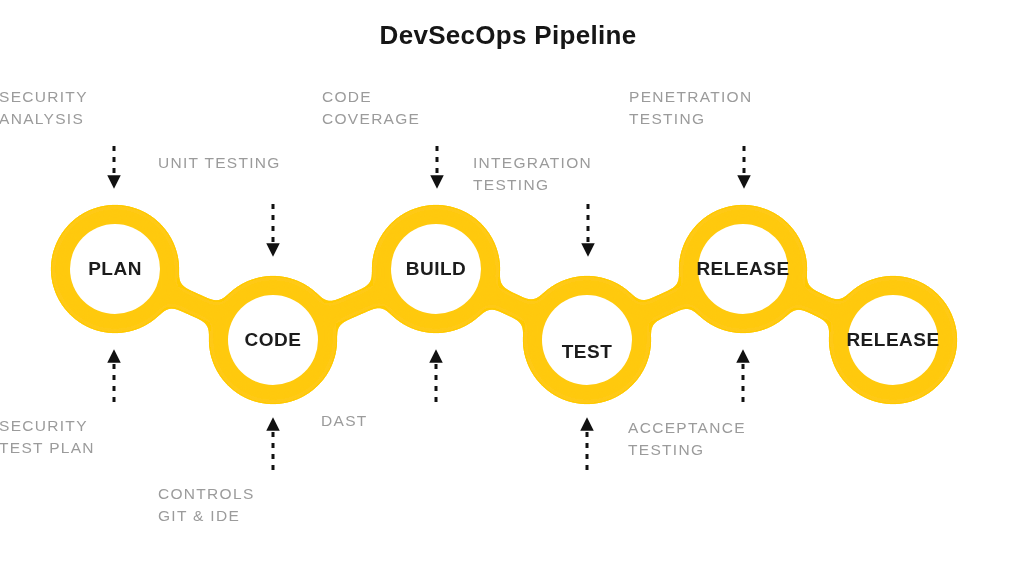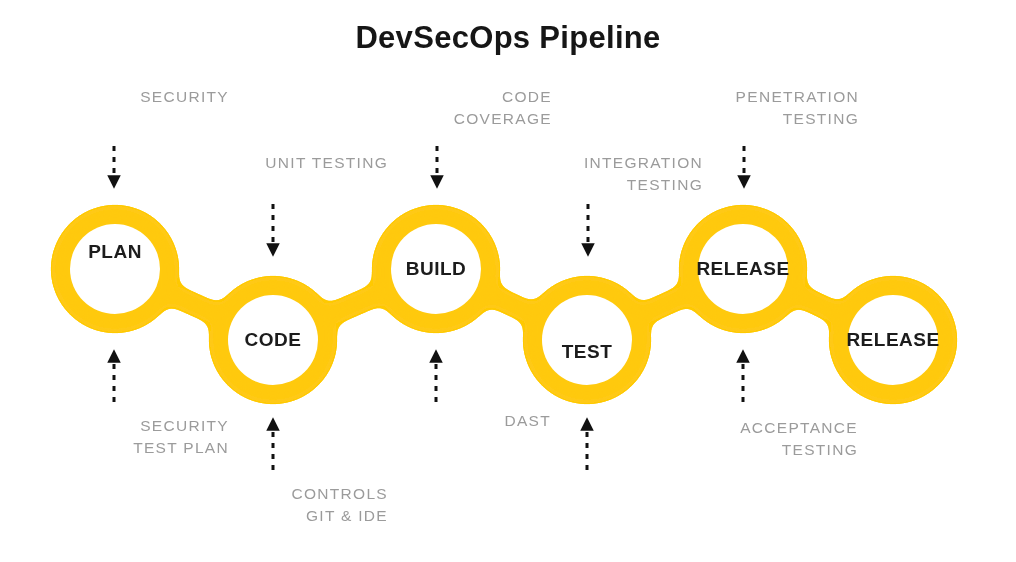--- a/index.html
+++ b/index.html
@@ -10,38 +10,38 @@
     --arrow:#111111;
     --title:#161616;
   }
   html,body{margin:0;padding:0;background:#fff;}
   .canvas{
     position:relative;width:1016px;height:562px;background:var(--bg);
     font-family:"Liberation Sans",sans-serif;overflow:hidden;
   }
   .title{
     position:absolute;top:20px;left:0;width:100%;margin:0;
-    text-align:center;font-size:31px;font-weight:700;
+    text-align:center;font-size:26px;font-weight:700;
     letter-spacing:.3px;color:var(--title);
   }
   svg.chain{position:absolute;left:0;top:0;}
   .goo-group{filter:url(#goo);}
   .disk{fill:var(--chain);}
   .link-line{stroke:var(--chain);stroke-width:20;stroke-linecap:round;}
   .hole{fill:var(--bg);}
   .dash{stroke:var(--arrow);stroke-width:3;stroke-dasharray:5 6;fill:none;}
   .ah{fill:var(--arrow);}
   .stage-label{
     position:absolute;transform:translate(-50%,-50%);
     font-size:19px;font-weight:700;letter-spacing:.5px;color:var(--stage);
     white-space:nowrap;
   }
   .annotation{
     position:absolute;transform:translateX(-50%);width:230px;
-    text-align:right;font-size:15.5px;line-height:22px;
+    text-align:left;font-size:15.5px;line-height:22px;
     letter-spacing:1.3px;color:var(--anno);white-space:nowrap;
   }
 </style>
 </head>
 <body>
 
 <div class="canvas">
 
   <h1 class="title">DevSecOps Pipeline</h1>
 
@@ -87,29 +87,30 @@
       <line class="dash" x1="588" y1="204" x2="588" y2="246" marker-end="url(#ah)"></line>
       <line class="dash" x1="744" y1="146" x2="744" y2="178" marker-end="url(#ah)"></line>
       <line class="dash" x1="114" y1="402" x2="114" y2="360" marker-end="url(#ah)"></line>
       <line class="dash" x1="273" y1="470" x2="273" y2="428" marker-end="url(#ah)"></line>
       <line class="dash" x1="436" y1="402" x2="436" y2="360" marker-end="url(#ah)"></line>
       <line class="dash" x1="587" y1="470" x2="587" y2="428" marker-end="url(#ah)"></line>
       <line class="dash" x1="743" y1="402" x2="743" y2="360" marker-end="url(#ah)"></line>
     </g>
   </svg>
 
-  <div class="stage-label" style="left:115px;top:252px">PLAN</div>
+  <div class="stage-label" style="left:115px;top:269px">PLAN</div>
   <div class="stage-label" style="left:273px;top:340px">CODE</div>
   <div class="stage-label" style="left:436px;top:269px">BUILD</div>
   <div class="stage-label" style="left:587px;top:352px">TEST</div>
   <div class="stage-label" style="left:743px;top:269px">RELEASE</div>
   <div class="stage-label" style="left:893px;top:340px">RELEASE</div>
 
   <div class="annotation" style="left:114px;top:86px">
     <div>SECURITY</div>
+    <div>ANALYSIS</div>
   </div>
   <div class="annotation" style="left:273px;top:152px">
     <div>UNIT TESTING</div>
   </div>
   <div class="annotation" style="left:437px;top:86px">
     <div>CODE</div>
     <div>COVERAGE</div>
   </div>
   <div class="annotation" style="left:588px;top:152px">
     <div>INTEGRATION</div>

